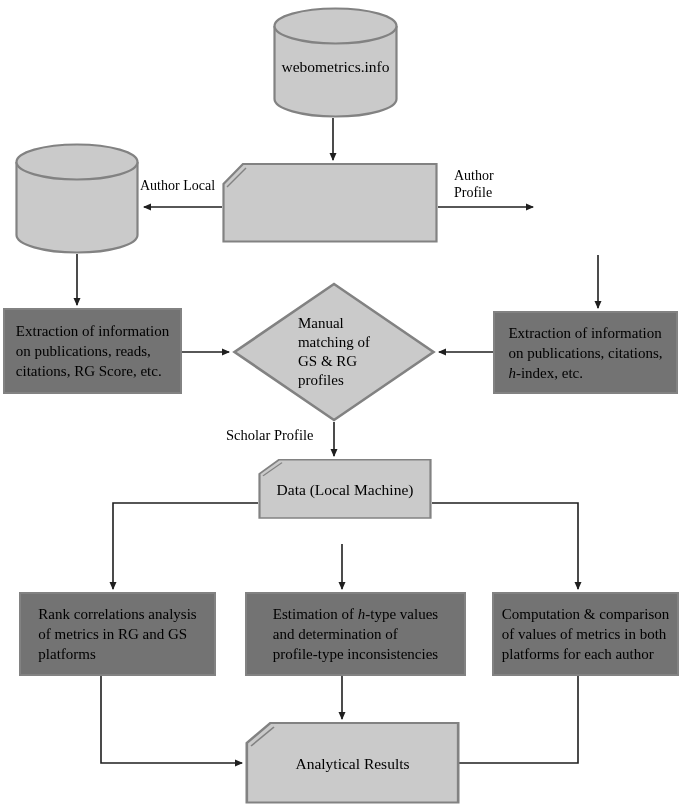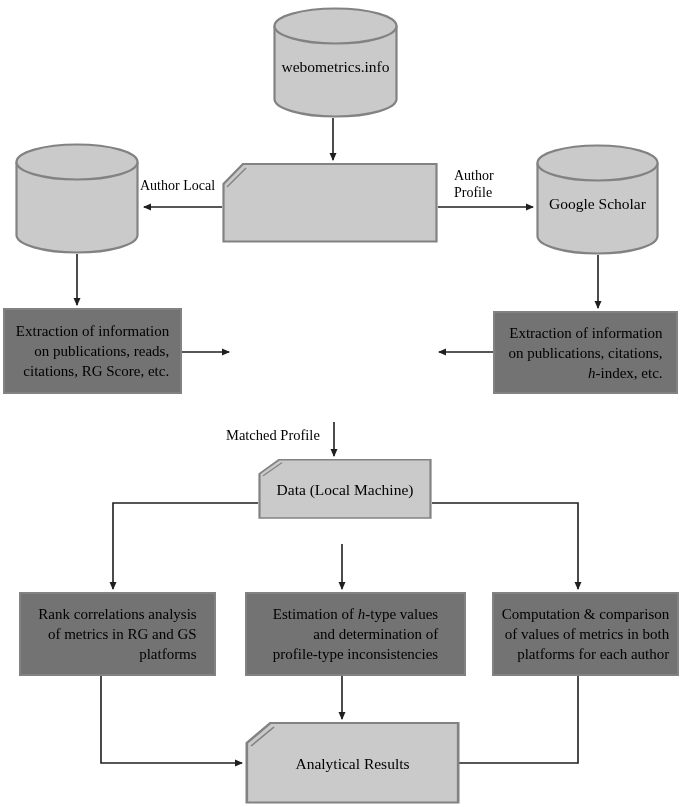--- a/index.html
+++ b/index.html
@@ -2,21 +2,21 @@
 <html><head>
 <meta charset="utf-8">
 <style>
   html,body{margin:0;padding:0;background:#ffffff;}
   .canvas{
     position:relative;width:685px;height:807px;background:#ffffff;
     font-family:"Liberation Serif", serif;color:#000;overflow:hidden;
   }
   .edges{position:absolute;left:0;top:0;width:685px;height:807px;z-index:0;}
   .node{position:absolute;display:flex;align-items:center;justify-content:center;
-        text-align:right;z-index:1;box-sizing:border-box;}
+        text-align:left;z-index:1;box-sizing:border-box;}
   .node .shape{position:absolute;left:0;top:0;width:100%;height:100%;}
   .node .label{position:relative;z-index:2;font-size:15px;line-height:20px;}
   .cylinder .label{padding-top:8px;font-size:15.5px;}
   .card .label{font-size:15.5px;line-height:21px;}
   .process{background:#737373;border:2px solid #828282;}
   .process .label{font-size:15px;line-height:20px;padding:0 4px;}
   .diamond .label{font-size:15px;line-height:19px;}
   .edge-label{position:absolute;font-size:14px;line-height:17px;z-index:2;}
 </style>
 </head>
@@ -63,36 +63,35 @@
     </svg>
   </div>
 
   <div class="node cylinder" style="left:15px;top:143px;width:124px;height:111px">
     <svg class="shape" viewBox="0 0 124 111" preserveAspectRatio="none">
       <path d="M1.5,19 L1.5,92 A60.5,17.5 0 0 0 122.5,92 L122.5,19" fill="#cacaca" stroke="#828282" stroke-width="2.2"></path>
       <ellipse cx="62" cy="19" rx="60.5" ry="17.5" fill="#cacaca" stroke="#828282" stroke-width="2.2"></ellipse>
     </svg>
   </div>
 
-  <div class="node cylinder" style="left:536px;top:144px;width:123px;height:111px">
-    <svg class="shape" viewBox="0 0 124 111" preserveAspectRatio="none">
-      <path d="M1.5,19 L1.5,92 A60.5,17.5 0 0 0 122.5,92 L122.5,19" fill="#cacaca" stroke="#828282" stroke-width="2.2"></path>
-      <ellipse cx="62" cy="19" rx="60.5" ry="17.5" fill="#cacaca" stroke="#828282" stroke-width="2.2"></ellipse>
-    </svg>
-    <span class="label">Google Scholar</span>
-  </div>
 
   <div class="edge-label" style="left:135px;top:177px;width:85px;text-align:center">Author Local</div>
   <div class="edge-label" style="left:454px;top:167px;text-align:left">Author<br>Profile</div>
-  <div class="edge-label" style="left:226px;top:427px;font-size:14.5px">Matched Profile</div>
+  <div class="edge-label" style="left:226px;top:427px;font-size:14.5px">Scholar Profile</div>
 
   <div class="node process" style="left:3px;top:308px;width:179px;height:86px">
     <span class="label">Extraction of information<br>on publications, reads,<br>citations, RG Score, etc.</span>
   </div>
 
+  <div class="node diamond" style="left:232px;top:282px;width:204px;height:140px">
+    <svg class="shape" viewBox="0 0 204 140" preserveAspectRatio="none">
+      <polygon points="102,2 201.5,70 102,138 2.5,70" fill="#cacaca" stroke="#828282" stroke-width="2.6"></polygon>
+    </svg>
+    <span class="label">Manual<br>matching of<br>GS &amp; RG<br>profiles</span>
+  </div>
 
   <div class="node process" style="left:493px;top:311px;width:185px;height:83px">
     <span class="label">Extraction of information<br>on publications, citations,<br><i>h</i>-index, etc.</span>
   </div>
 
   <div class="node card" style="left:258px;top:459px;width:174px;height:60px">
     <svg class="shape" viewBox="0 0 174 85" preserveAspectRatio="none">
       <polygon points="21,1 172.5,1 172.5,83.5 1.5,83.5 1.5,21" fill="#cacaca" stroke="#828282" stroke-width="2.2"></polygon>
       <path d="M5,24 L24,5" stroke="#828282" stroke-width="1.4"></path>
     </svg>

